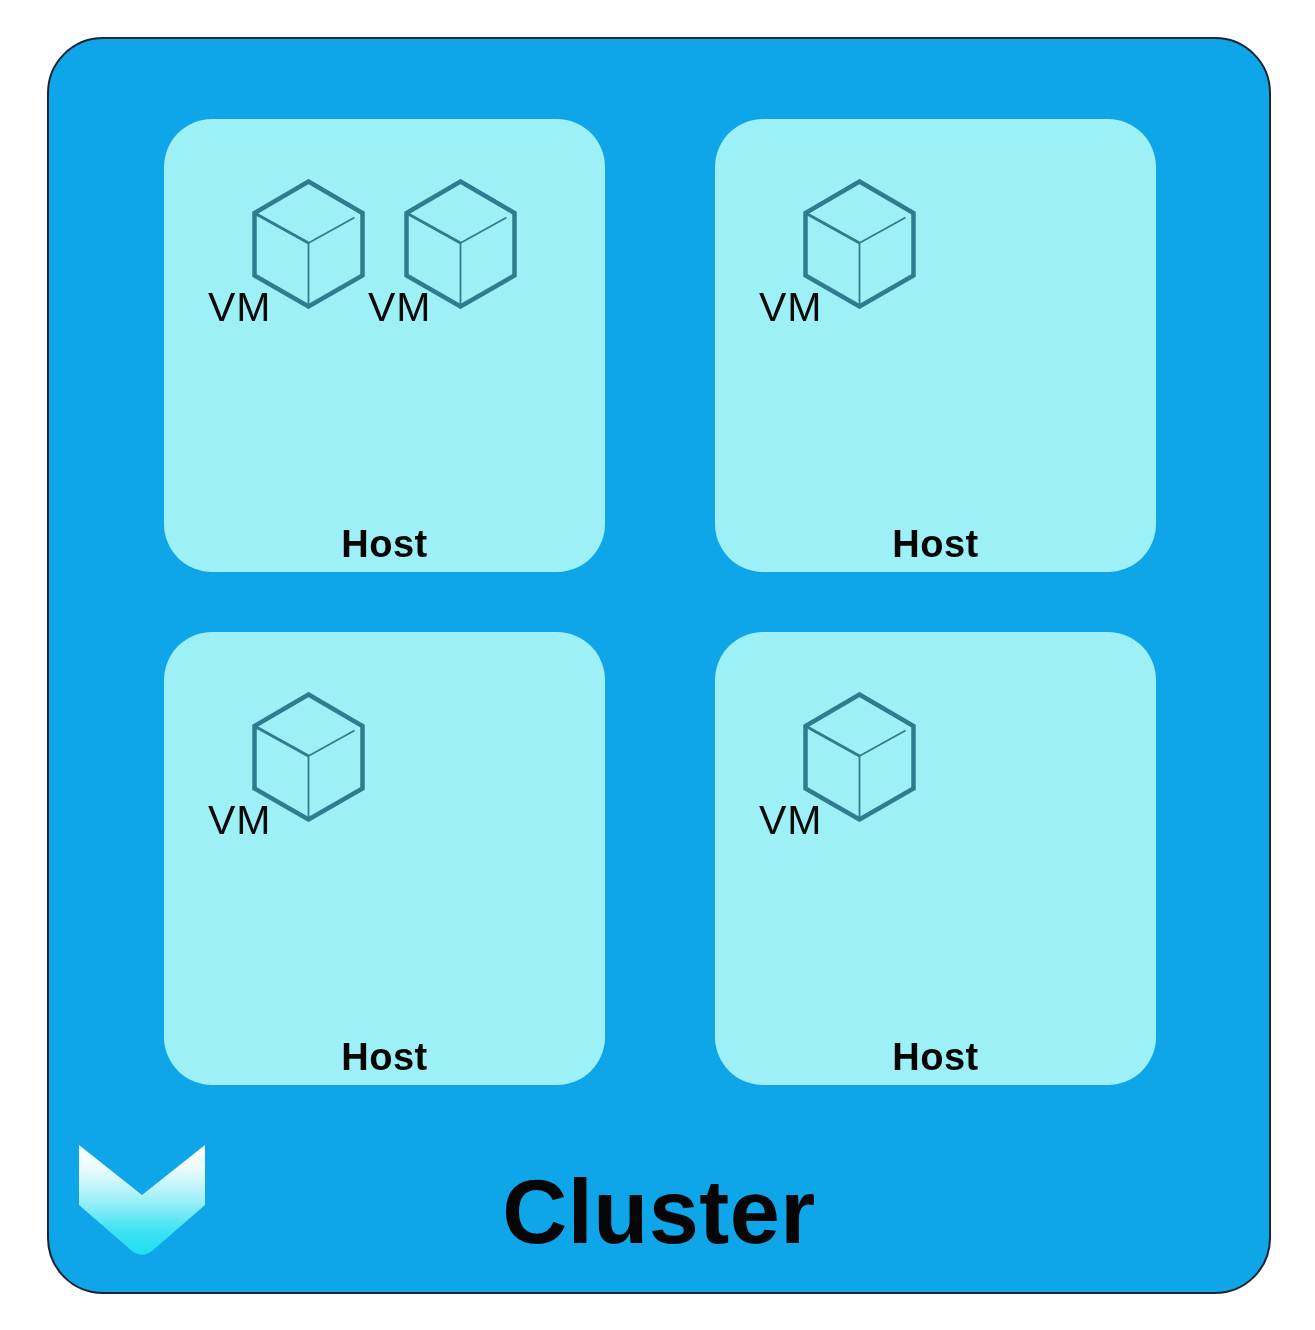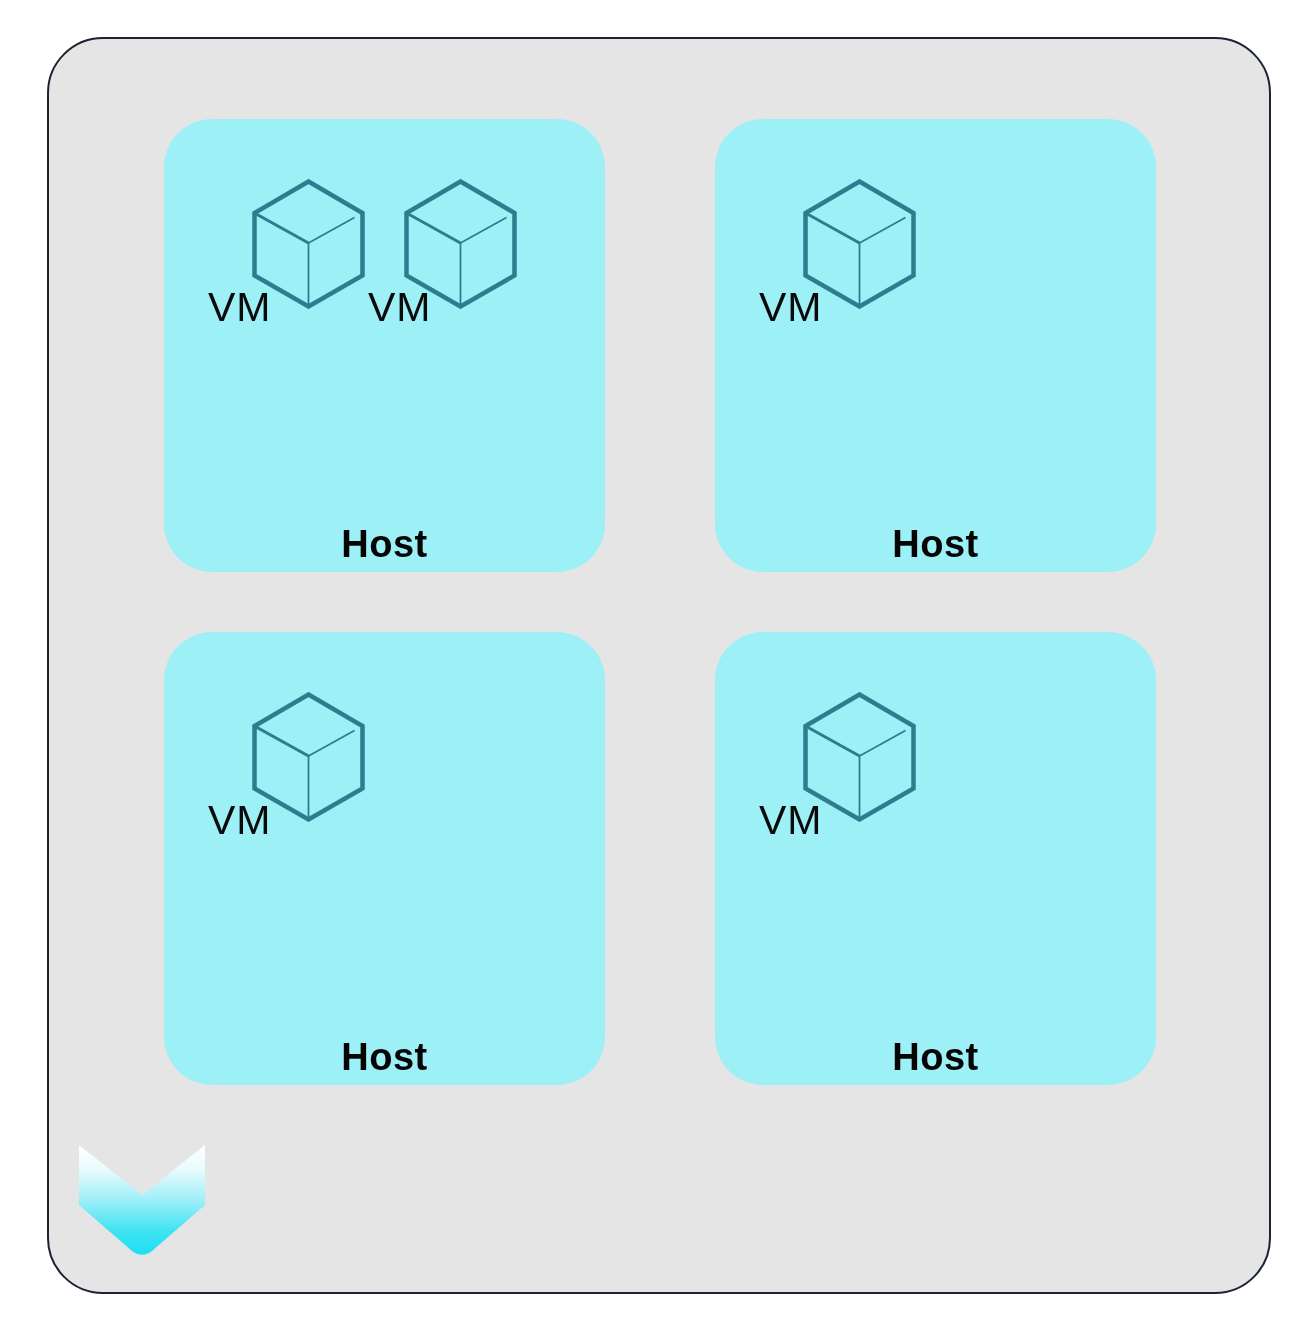--- a/index.html
+++ b/index.html
@@ -19,21 +19,21 @@
   }
   .cluster-box {
     position: absolute;
     left: 47px;
     top: 37px;
     width: 1224px;
     height: 1257px;
     border: 2.5px solid #1B2433;
     border-radius: 56px;
     box-sizing: border-box;
-    background: #e5e5e5;
+    background: #0ea5e9;
     text-decoration: underline;
   }
   .host {
     position: absolute;
     width: 441px;
     height: 453px;
     background: #9EF0F7;
     border-radius: 48px;
   }
   .host-tl { left: 115px; top: 80px; }
@@ -170,14 +170,15 @@
             <stop offset="0.22" stop-color="#E9FBFE"></stop>
             <stop offset="0.5" stop-color="#9FEFF8"></stop>
             <stop offset="0.78" stop-color="#3FE3F2"></stop>
             <stop offset="1" stop-color="#1EDFF2"></stop>
           </linearGradient>
         </defs>
         <path d="M 1 0 L 64 50 L 127 0 L 127 60 L 74 106 Q 64 113.5 54 106 L 1 60 Z" fill="url(#chevGrad)"></path>
       </svg>
     </span>
 
+    <div class="cluster-title">Cluster</div>
   </div>
 </div>
 
 </body></html>

